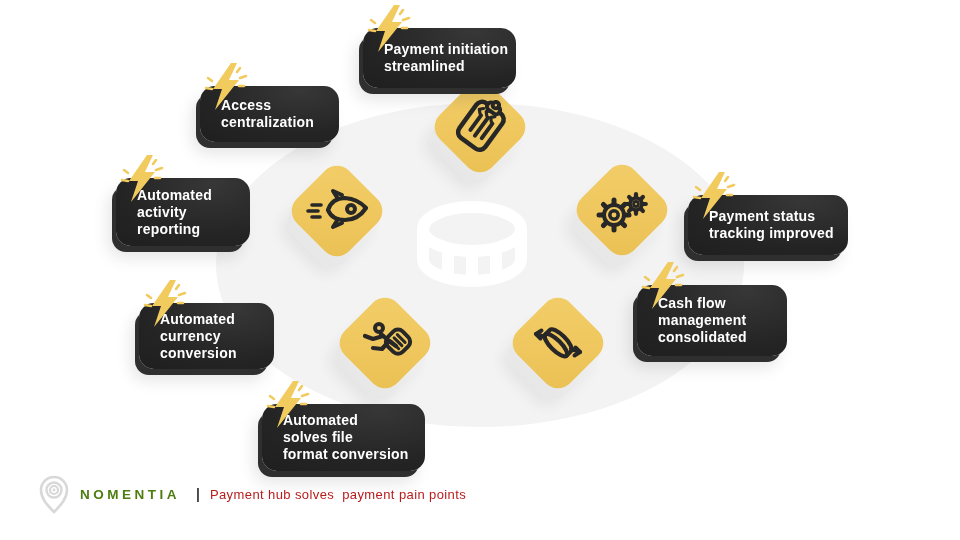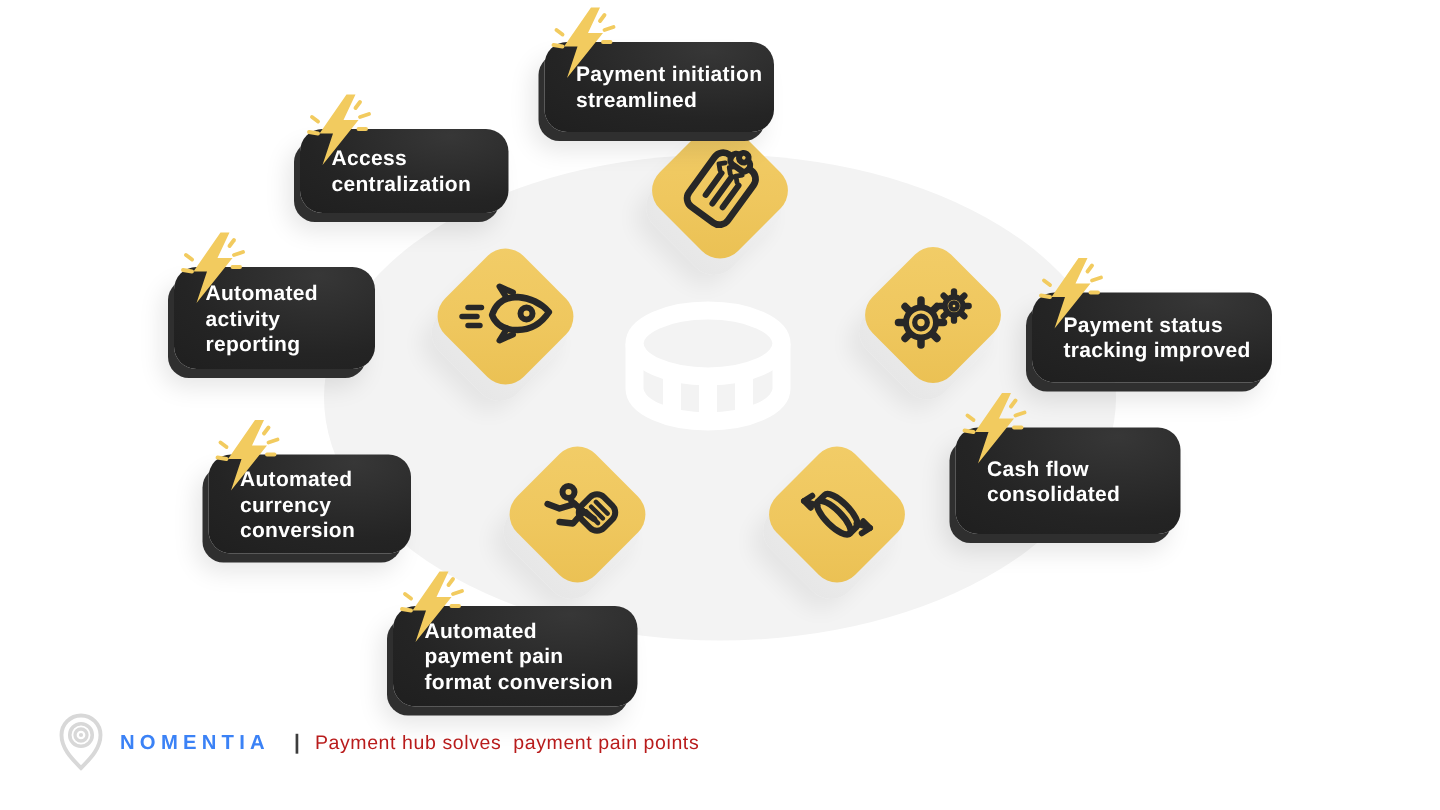--- a/index.html
+++ b/index.html
@@ -34,21 +34,21 @@
     color:#FFFFFF;font-weight:bold;font-size:14px;line-height:17px;letter-spacing:0.2px;
     padding-left:21px;box-sizing:border-box;
   }
   .bolt{position:absolute;left:4px;top:-26px;z-index:6;}
   
   .footer{
     position:absolute;left:36px;top:472px;height:44px;z-index:4;
     display:flex;align-items:center;
   }
   .brand{
-    margin-left:8px;color:#3b82f6;font-weight:bold;font-size:13.5px;letter-spacing:3.5px;
+    margin-left:8px;color:#4d7c0f;font-weight:bold;font-size:13.5px;letter-spacing:3.5px;
   }
   .pipe{margin-left:16px;color:#3D3D3D;font-size:14px;font-weight:bold;}
   .tagline{margin-left:10px;color:#b91c1c;font-size:13px;letter-spacing:0.4px;white-space:pre;font-weight:500;}
 </style>
 </head>
 <body>
 
 <div class="stage">
 
   <div class="hub-ellipse"></div>
@@ -276,33 +276,34 @@
       <g stroke="#F2CB5F" stroke-width="2.6" stroke-linecap="round">
         <line x1="4" y1="18" x2="8" y2="21"></line>
         <line x1="2" y1="28" x2="8" y2="29"></line>
         <line x1="36" y1="8" x2="33" y2="12"></line>
         <line x1="42" y1="16" x2="36" y2="18"></line>
         <line x1="40" y1="26" x2="35" y2="26"></line>
       </g>
     </svg>
     <div class="card-text">
         <div>Cash flow</div>
+        <div>management</div>
         <div>consolidated</div>
       </div>
   </div>
     <div class="card" style="left: 262px; top: 404px; width: 163px; height: 67px;">
     <svg class="bolt" width="46" height="54" viewBox="0 0 46 54">
       <polygon points="27,3 9,29 18,29 11,50 35,20 25,20 33,3" fill="#F2CB5F"></polygon>
       <g stroke="#F2CB5F" stroke-width="2.6" stroke-linecap="round">
         <line x1="4" y1="18" x2="8" y2="21"></line>
         <line x1="2" y1="28" x2="8" y2="29"></line>
         <line x1="36" y1="8" x2="33" y2="12"></line>
         <line x1="42" y1="16" x2="36" y2="18"></line>
         <line x1="40" y1="26" x2="35" y2="26"></line>
       </g>
     </svg>
     <div class="card-text">
         <div>Automated</div>
-        <div>payment pain</div>
+        <div>solves file</div>
         <div>format conversion</div>
       </div>
   </div>
   </div>
 
 </body></html>

